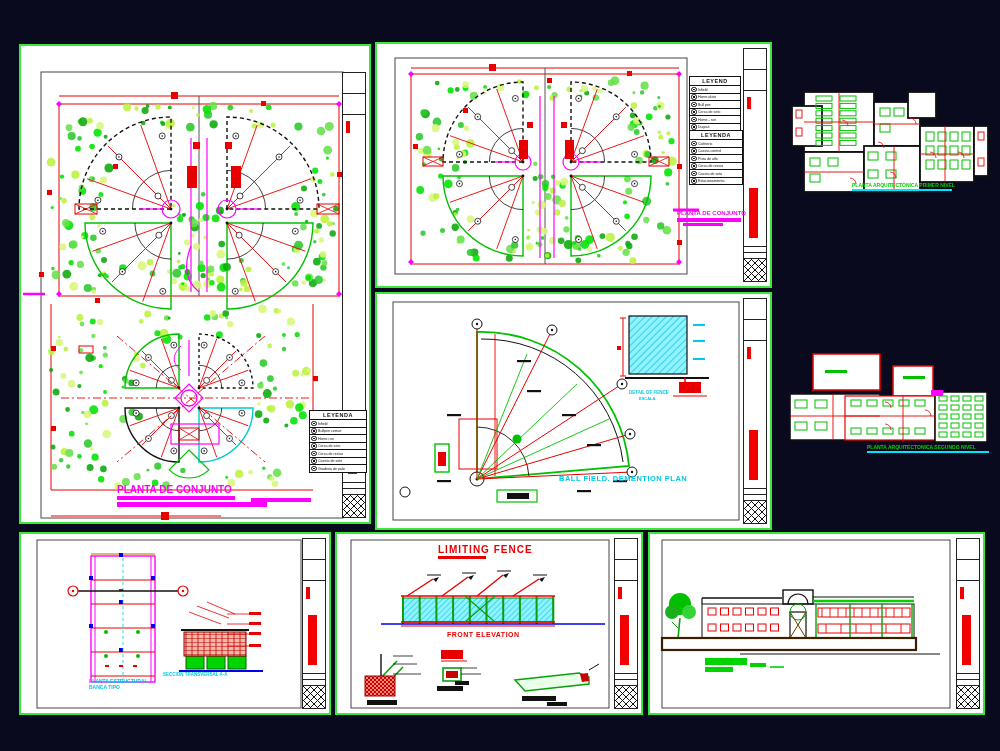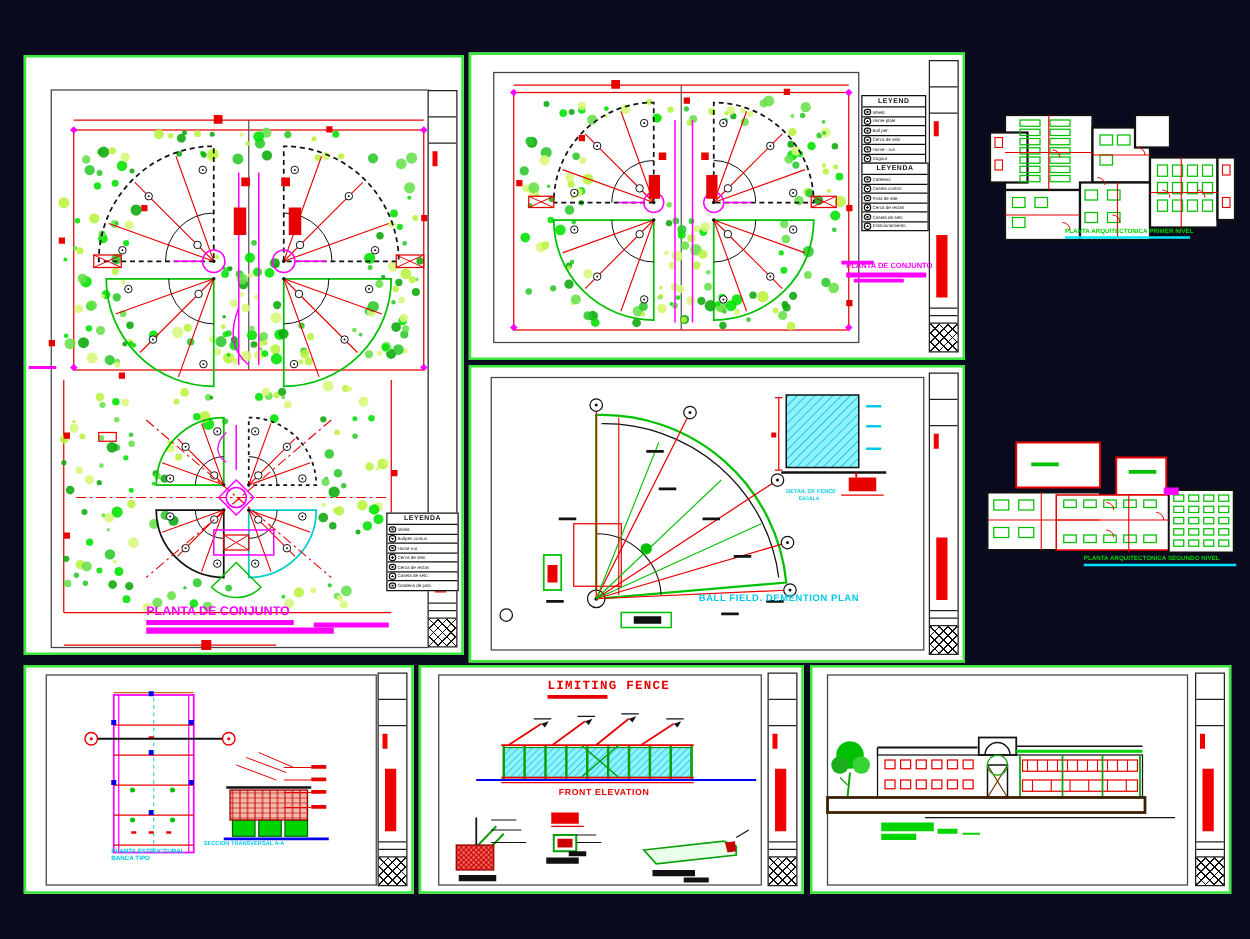--- a/index.html
+++ b/index.html
@@ -1201,21 +1201,21 @@
       <div class="ts-c"></div>
         <div class="ts-c"></div>
       <div class="ts-main">
           <div class="ts-redsm"></div>
           <div class="ts-redbig"></div>
         </div>
       <div class="ts-thin"></div>
         <div class="ts-thin"></div>
       <div class="ts-hatch"></div>
     </div>
-    <div class="lab" style="left:101px;top:10px;color:#e80000;font-size:10px;letter-spacing:1px;font-family:Liberation Mono, monospace;">LIMITING FENCE</div>
+    <div class="lab" style="left:101px;top:10px;color:#e80000;font-size:10px;letter-spacing:1px;">LIMITING FENCE</div>
     <div class="u-red" style="left:101px;top:22px;width:48px;height:2.5px;"></div>
     <div class="lab" style="left:110px;top:97px;color:#e80000;font-size:7px;letter-spacing:.5px;">FRONT ELEVATION</div>
   </section>
 
   <section class="sheet" id="p6" style="left:648px;top:532px;width:337px;height:183px;">
     <svg id="svg6" class="fillsvg" viewBox="0 0 333 179">
         <rect x="12" y="6" width="288" height="168" stroke="#444" stroke-width="1" fill="none"></rect>
         <circle cx="30" cy="70" r="11" stroke="none" stroke-width="0" fill="#00c000"></circle>
         <circle cx="22" cy="78" r="7" stroke="none" stroke-width="0" fill="#1cae1c"></circle>
         <circle cx="39" cy="78" r="7" stroke="none" stroke-width="0" fill="#35d435"></circle>

